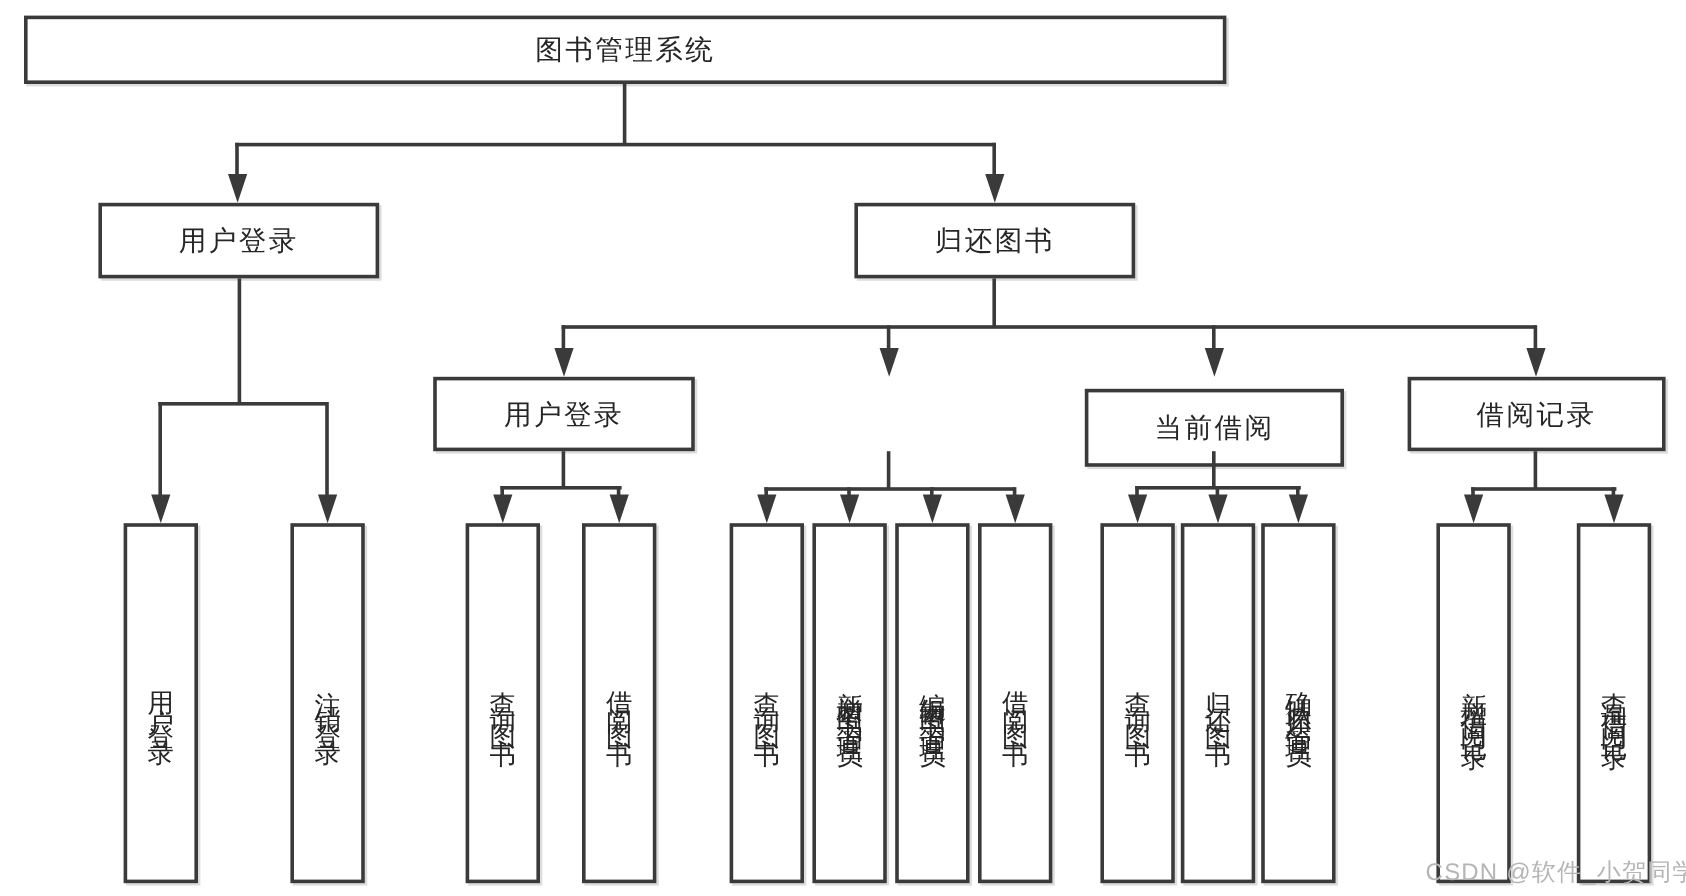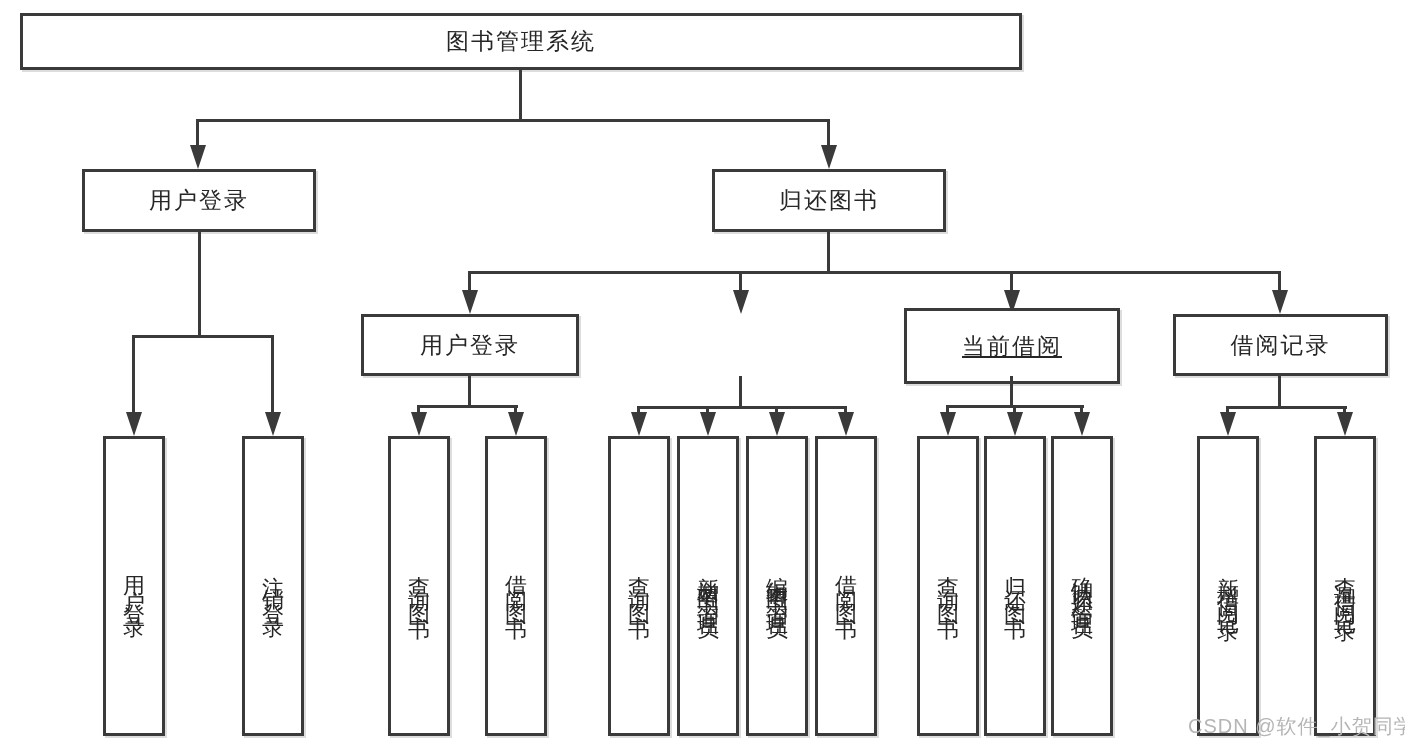--- a/index.html
+++ b/index.html
@@ -73,21 +73,21 @@
   <div class="vl" style="left:739px;top:271px;height:23px;"></div>
   <div class="ah" style="left:733px;top:290px;"></div>
   <div class="vl" style="left:1010px;top:271px;height:23px;"></div>
   <div class="ah" style="left:1004px;top:290px;"></div>
   <div class="vl" style="left:1278px;top:271px;height:23px;"></div>
   <div class="ah" style="left:1272px;top:290px;"></div>
 
   <div class="node" style="left:361px;top:314px;width:218px;height:62px;">
     <span>用户登录</span>
   </div>
-  <div class="node" style="left:904px;top:308px;width:216px;height:76px;text-decoration:underline;">
+  <div class="node" style="left:904px;top:324px;width:216px;height:65px;">
     <span>当前借阅</span>
   </div>
   <div class="node" style="left:1173px;top:314px;width:215px;height:62px;">
     <span>借阅记录</span>
   </div>
 
   <div class="vl" style="left:468px;top:376px;height:31px;"></div>
   <div class="hl" style="left:417px;top:405px;width:101px;"></div>
   <div class="vl" style="left:417px;top:405px;height:12px;"></div>
   <div class="ah" style="left:411px;top:412px;"></div>

